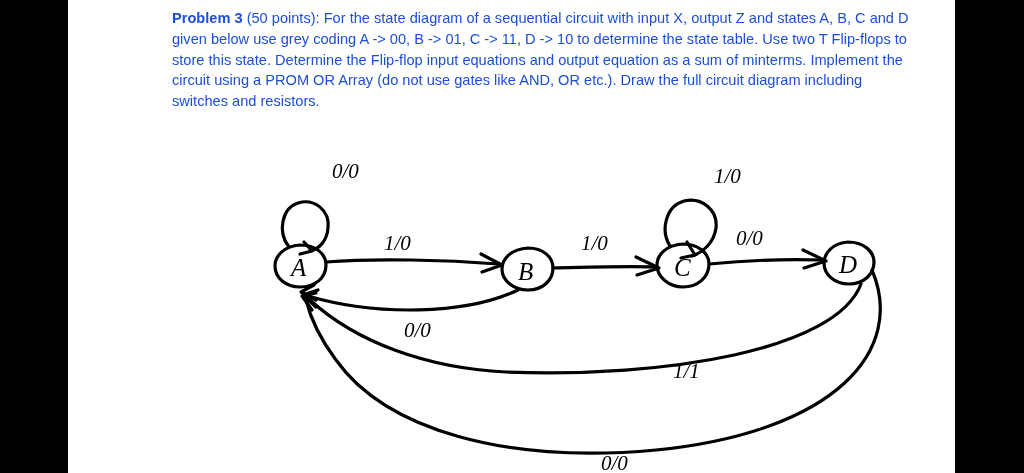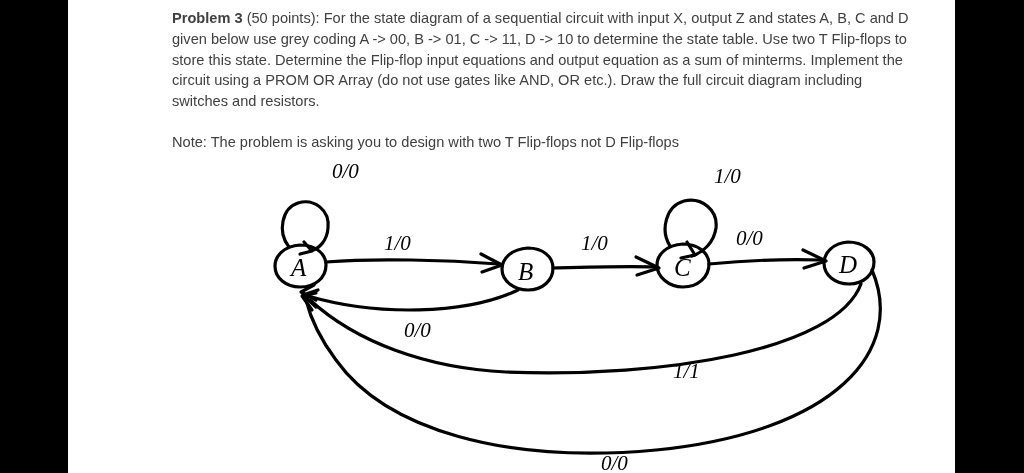--- a/index.html
+++ b/index.html
@@ -27,21 +27,21 @@
     height: 473px;
     background: #ffffff;
   }
   #text-block {
     position: absolute;
     left: 104px;
     top: 8px;
     width: 750px;
     font-size: 14.6px;
     line-height: 20.8px;
-    color: #404040;
+    color: #1d4ed8;
   }
   #text-block p {
     margin: 0;
   }
   #problem-label {
     font-weight: bold;
   }
   #note-line {
     margin-top: 20px !important;
   }
@@ -66,21 +66,20 @@
   }
 </style>
 </head>
 <body>
 
 <div id="page">
   <div id="sheet">
 
     <div id="text-block">
       <p><span id="problem-label">Problem 3</span> <span>(50 points):</span> <span>For the state diagram of a sequential circuit with input X, output Z and states A, B, C and D given below use grey coding A -&gt; 00, B -&gt; 01, C -&gt; 11, D -&gt; 10 to determine the state table. Use two T Flip-flops to store this state. Determine the Flip-flop input equations and output equation as  a sum of minterms. Implement the circuit using a PROM OR Array (do not use gates like AND, OR etc.). Draw the full circuit diagram including switches and resistors.</span></p>
-      <p id="note-line">Note: The problem is asking  you to design with two T Flip-flops not D Flip-flops</p>
     </div>
 
     <svg id="diagram" viewBox="0 0 887 323">
       <g fill="none" stroke="#000000" stroke-width="3.2" stroke-linecap="round" stroke-linejoin="round">
 
         <g>
           <path d="M164 95 C148 96 139 106 139 116 C139 128 150 137 164 137 C179 137 190 128 190 115 C190 104 180 95 164 95 Z"></path>
         </g>
 
         <g>

